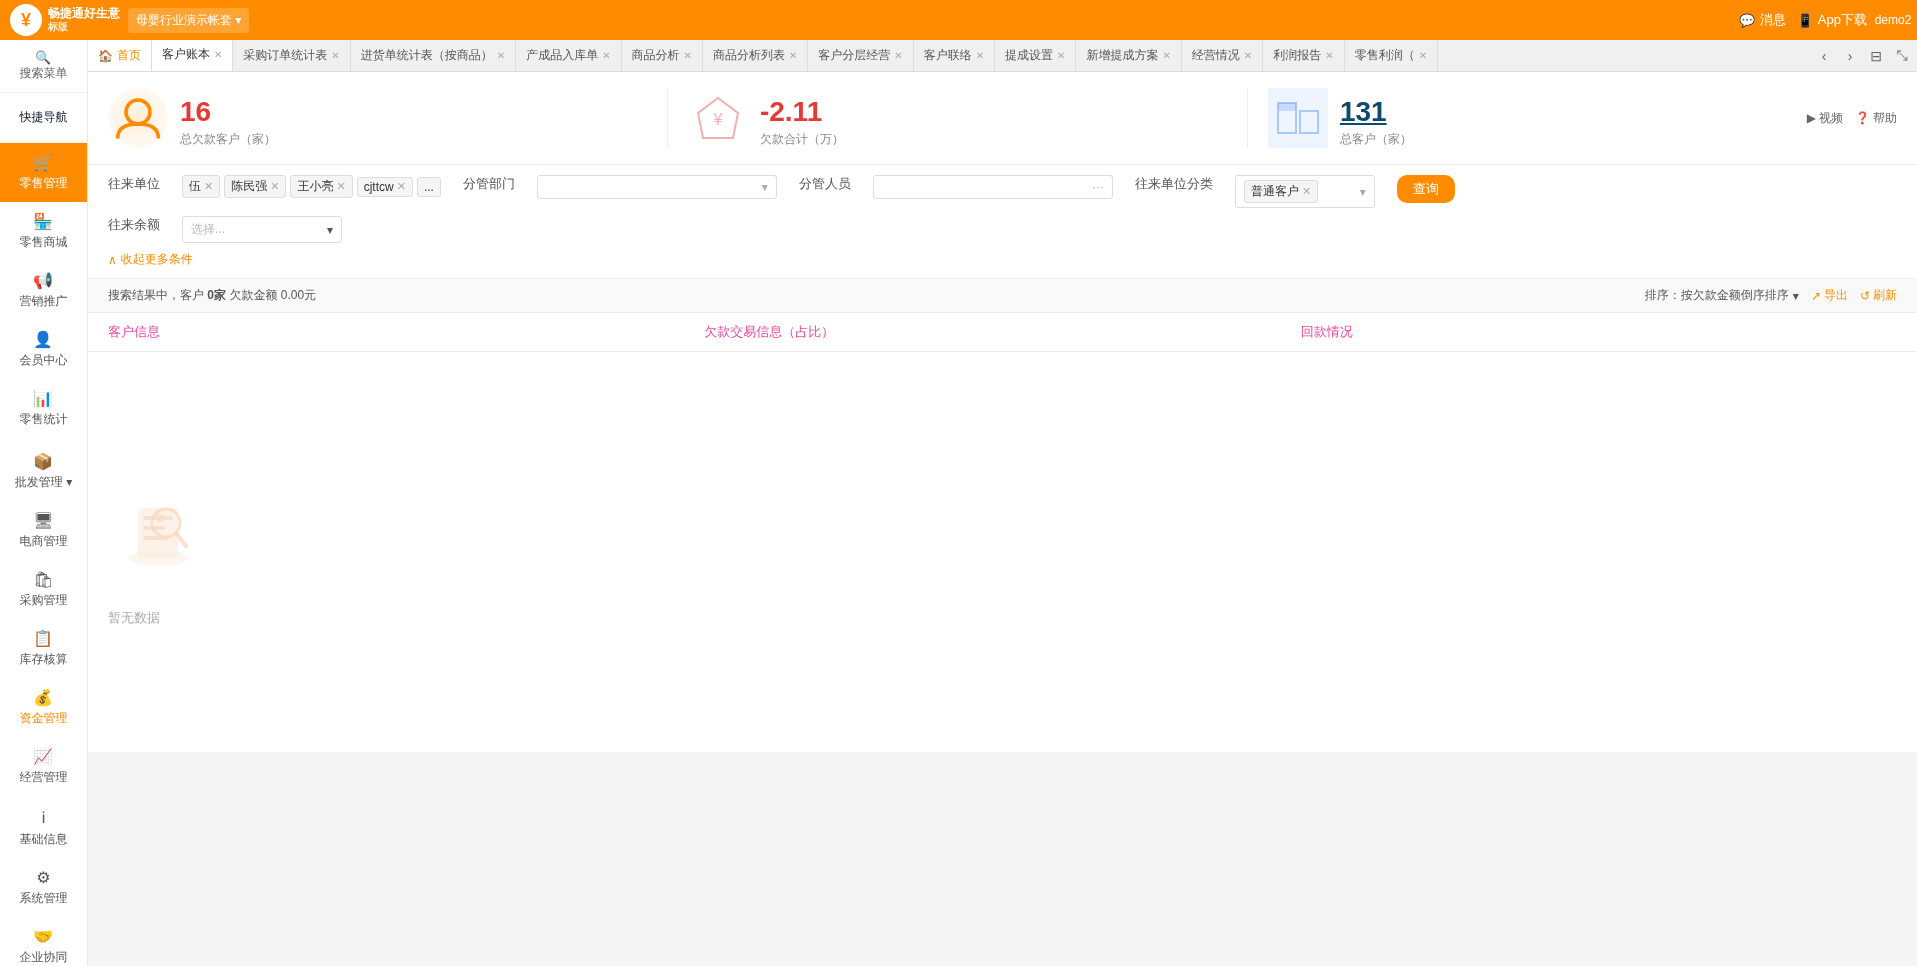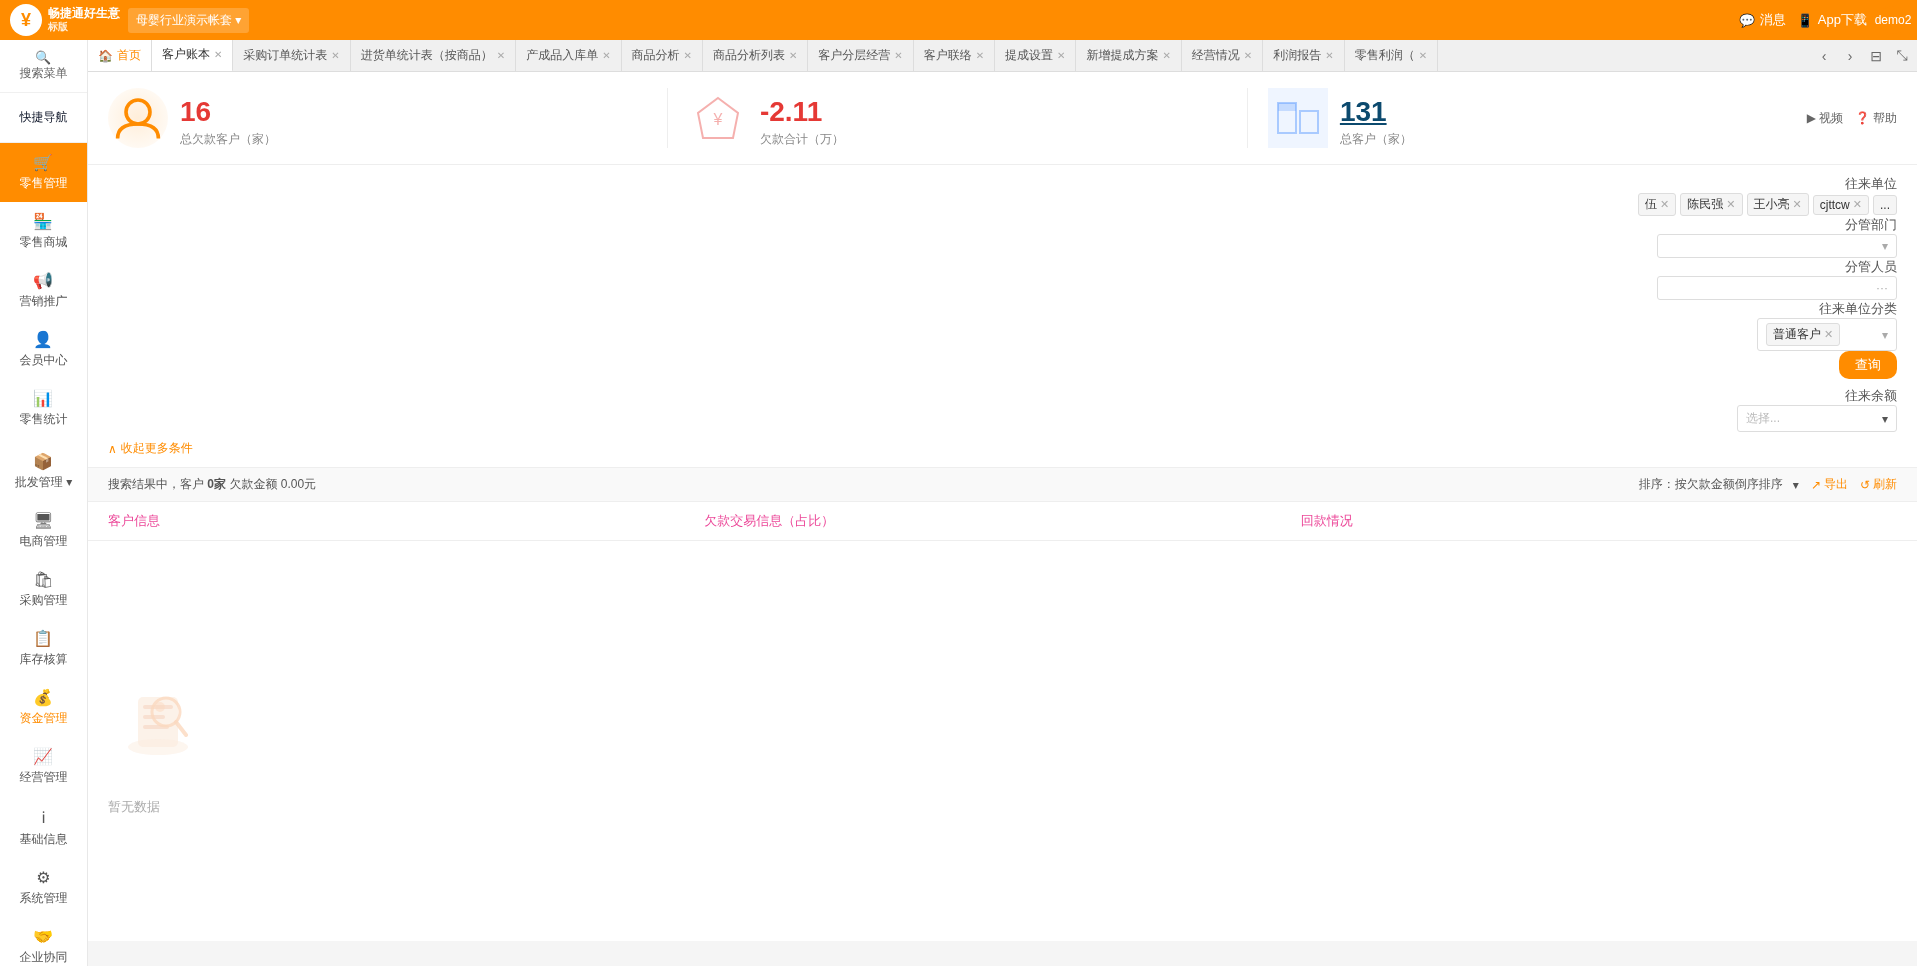--- a/index.html
+++ b/index.html
@@ -44,37 +44,37 @@
     .stats-number { font-size: 28px; font-weight: bold; line-height: 1.2; }
     .stats-number.red { color: #e53935; }
     .stats-number.dark { color: #0c4a6e; text-decoration: underline; }
     .stats-label { font-size: 12px; color: #888; margin-top: 2px; }
     .stats-divider { width: 1px; height: 60px; background: #eee; margin: 0 20px; }
     .stats-bar-right { margin-left: auto; display: flex; align-items: center; gap: 12px; font-size: 12px; color: #666; }
     .stats-bar-right .help-btn { display: flex; align-items: center; gap: 3px; cursor: pointer; }
 
     
     .filter-area { background: white; padding: 10px 20px; border-bottom: 1px solid #eee; }
-    .filter-row { display: flex; align-items: flex-end; gap: 0; margin-bottom: 8px; flex-wrap: wrap; flex-direction: column; }
+    .filter-row { display: flex; align-items: flex-start; gap: 22px; margin-bottom: 8px; flex-wrap: wrap; }
     .filter-label { color: #555; font-size: 13px; white-space: nowrap; }
     .filter-tags { display: flex; align-items: center; gap: 4px; flex-wrap: wrap; }
     .filter-tag { display: flex; align-items: center; gap: 3px; background: #f5f5f5; border: 1px solid #ddd; border-radius: 3px; padding: 2px 6px; font-size: 12px; color: #333; }
     .filter-tag .remove { cursor: pointer; color: #aaa; font-size: 11px; }
     .filter-select { display: flex; align-items: center; border: 1px solid #ddd; border-radius: 3px; padding: 4px 8px; font-size: 12px; min-width: 140px; cursor: pointer; color: #555; gap: 4px; }
     .filter-select.wide { min-width: 240px; }
     .filter-select .arrow { margin-left: auto; color: #aaa; }
     .filter-select .more-dots { color: #aaa; margin-left: auto; }
     .filter-btn-search { background: #ff8c00; color: white; border: none; padding: 5px 16px; border-radius: 10px; font-size: 13px; cursor: pointer; }
     .filter-amount-select { display: flex; align-items: center; border: 1px solid #ddd; border-radius: 3px; padding: 4px 8px; font-size: 12px; min-width: 160px; cursor: pointer; color: #555; gap: 4px; }
     .collapse-btn { display: flex; align-items: center; gap: 4px; color: #ff8c00; font-size: 12px; cursor: pointer; margin: 0 auto; }
 
     
     .result-bar { display: flex; align-items: center; padding: 8px 20px; background: #f9f9f9; border-bottom: 1px solid #eee; font-size: 12px; color: #555; }
     .result-bar-right { margin-left: auto; display: flex; align-items: center; gap: 12px; }
-    .sort-select { display: flex; align-items: center; gap: 10px; cursor: pointer; }
+    .sort-select { display: flex; align-items: center; gap: 4px; cursor: pointer; }
     .action-btn { display: flex; align-items: center; gap: 3px; cursor: pointer; color: #ff8c00; font-size: 12px; }
 
     
     .data-table { background: white; }
     .table-header { display: grid; grid-template-columns: 1fr 1fr 1fr; padding: 10px 20px; border-bottom: 1px solid #eee; font-size: 13px; color: #ec4899; font-weight: 500; }
     .table-body { min-height: 400px; display: flex; align-items: flex-start; justify-content: center; flex-direction: column; gap: 12px; padding: 60px 20px; }
     .empty-icon { font-size: 80px; opacity: 0.4; }
     .empty-text { font-size: 13px; color: #aaa; }
 
     

